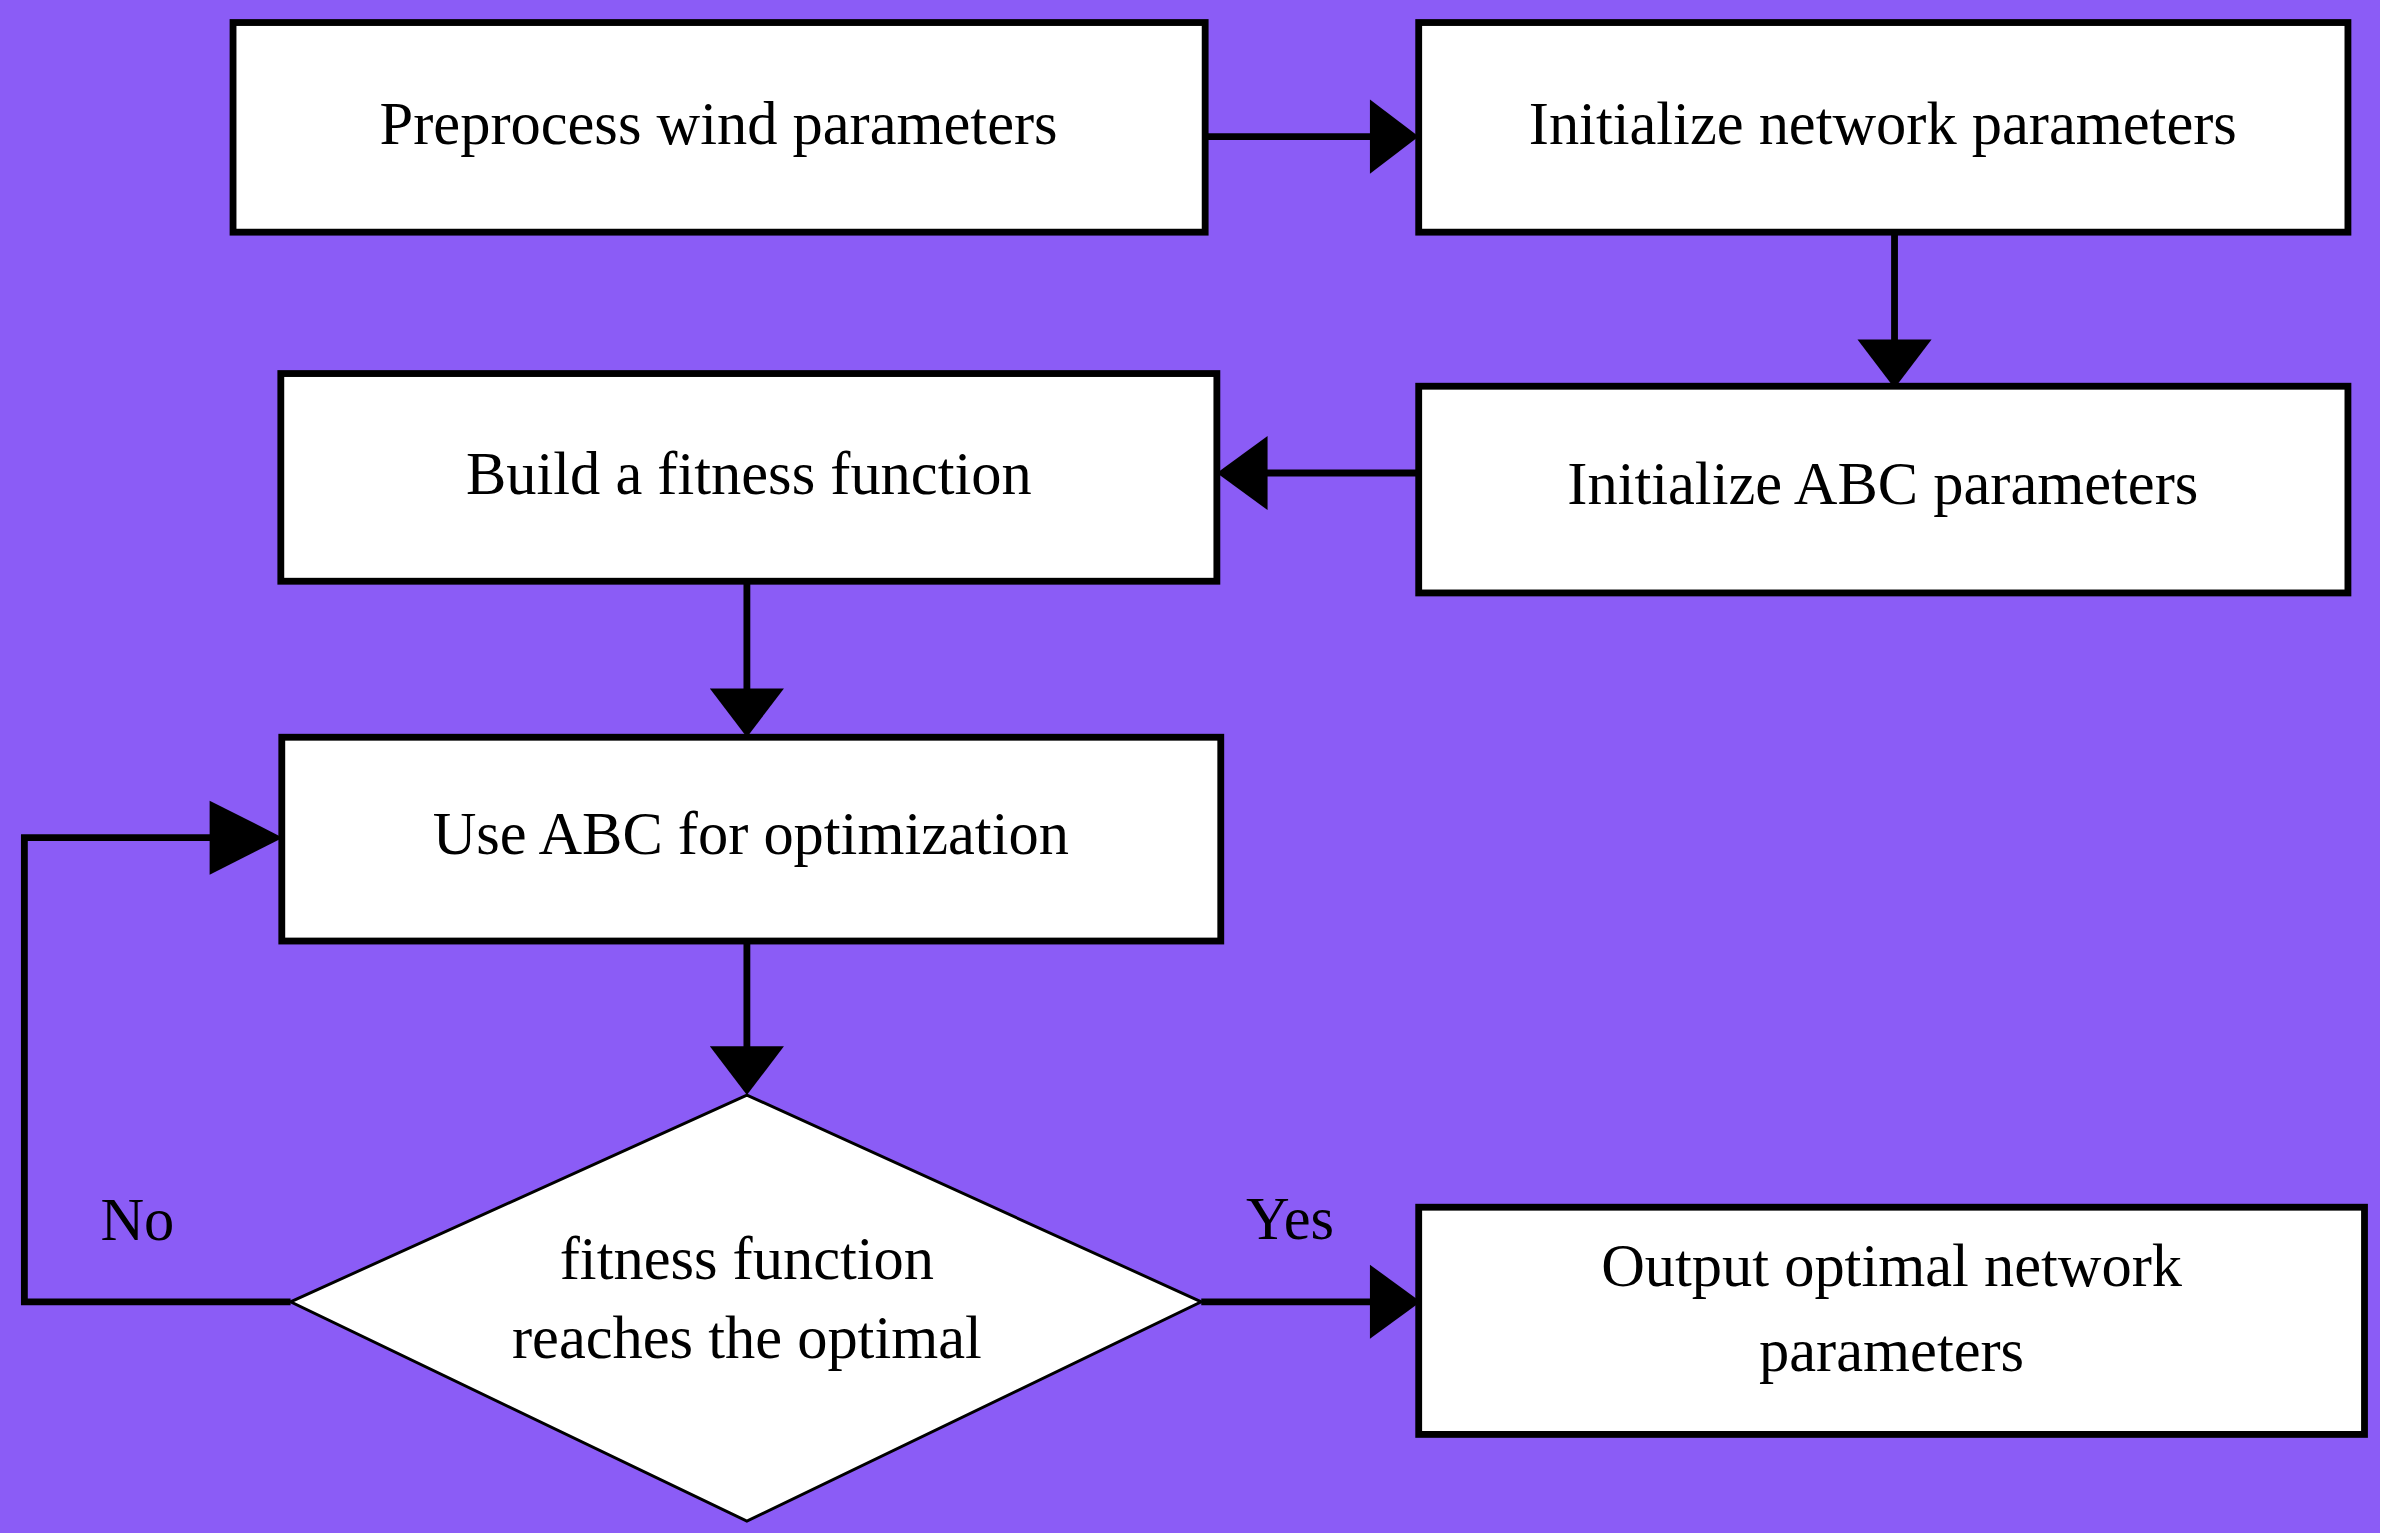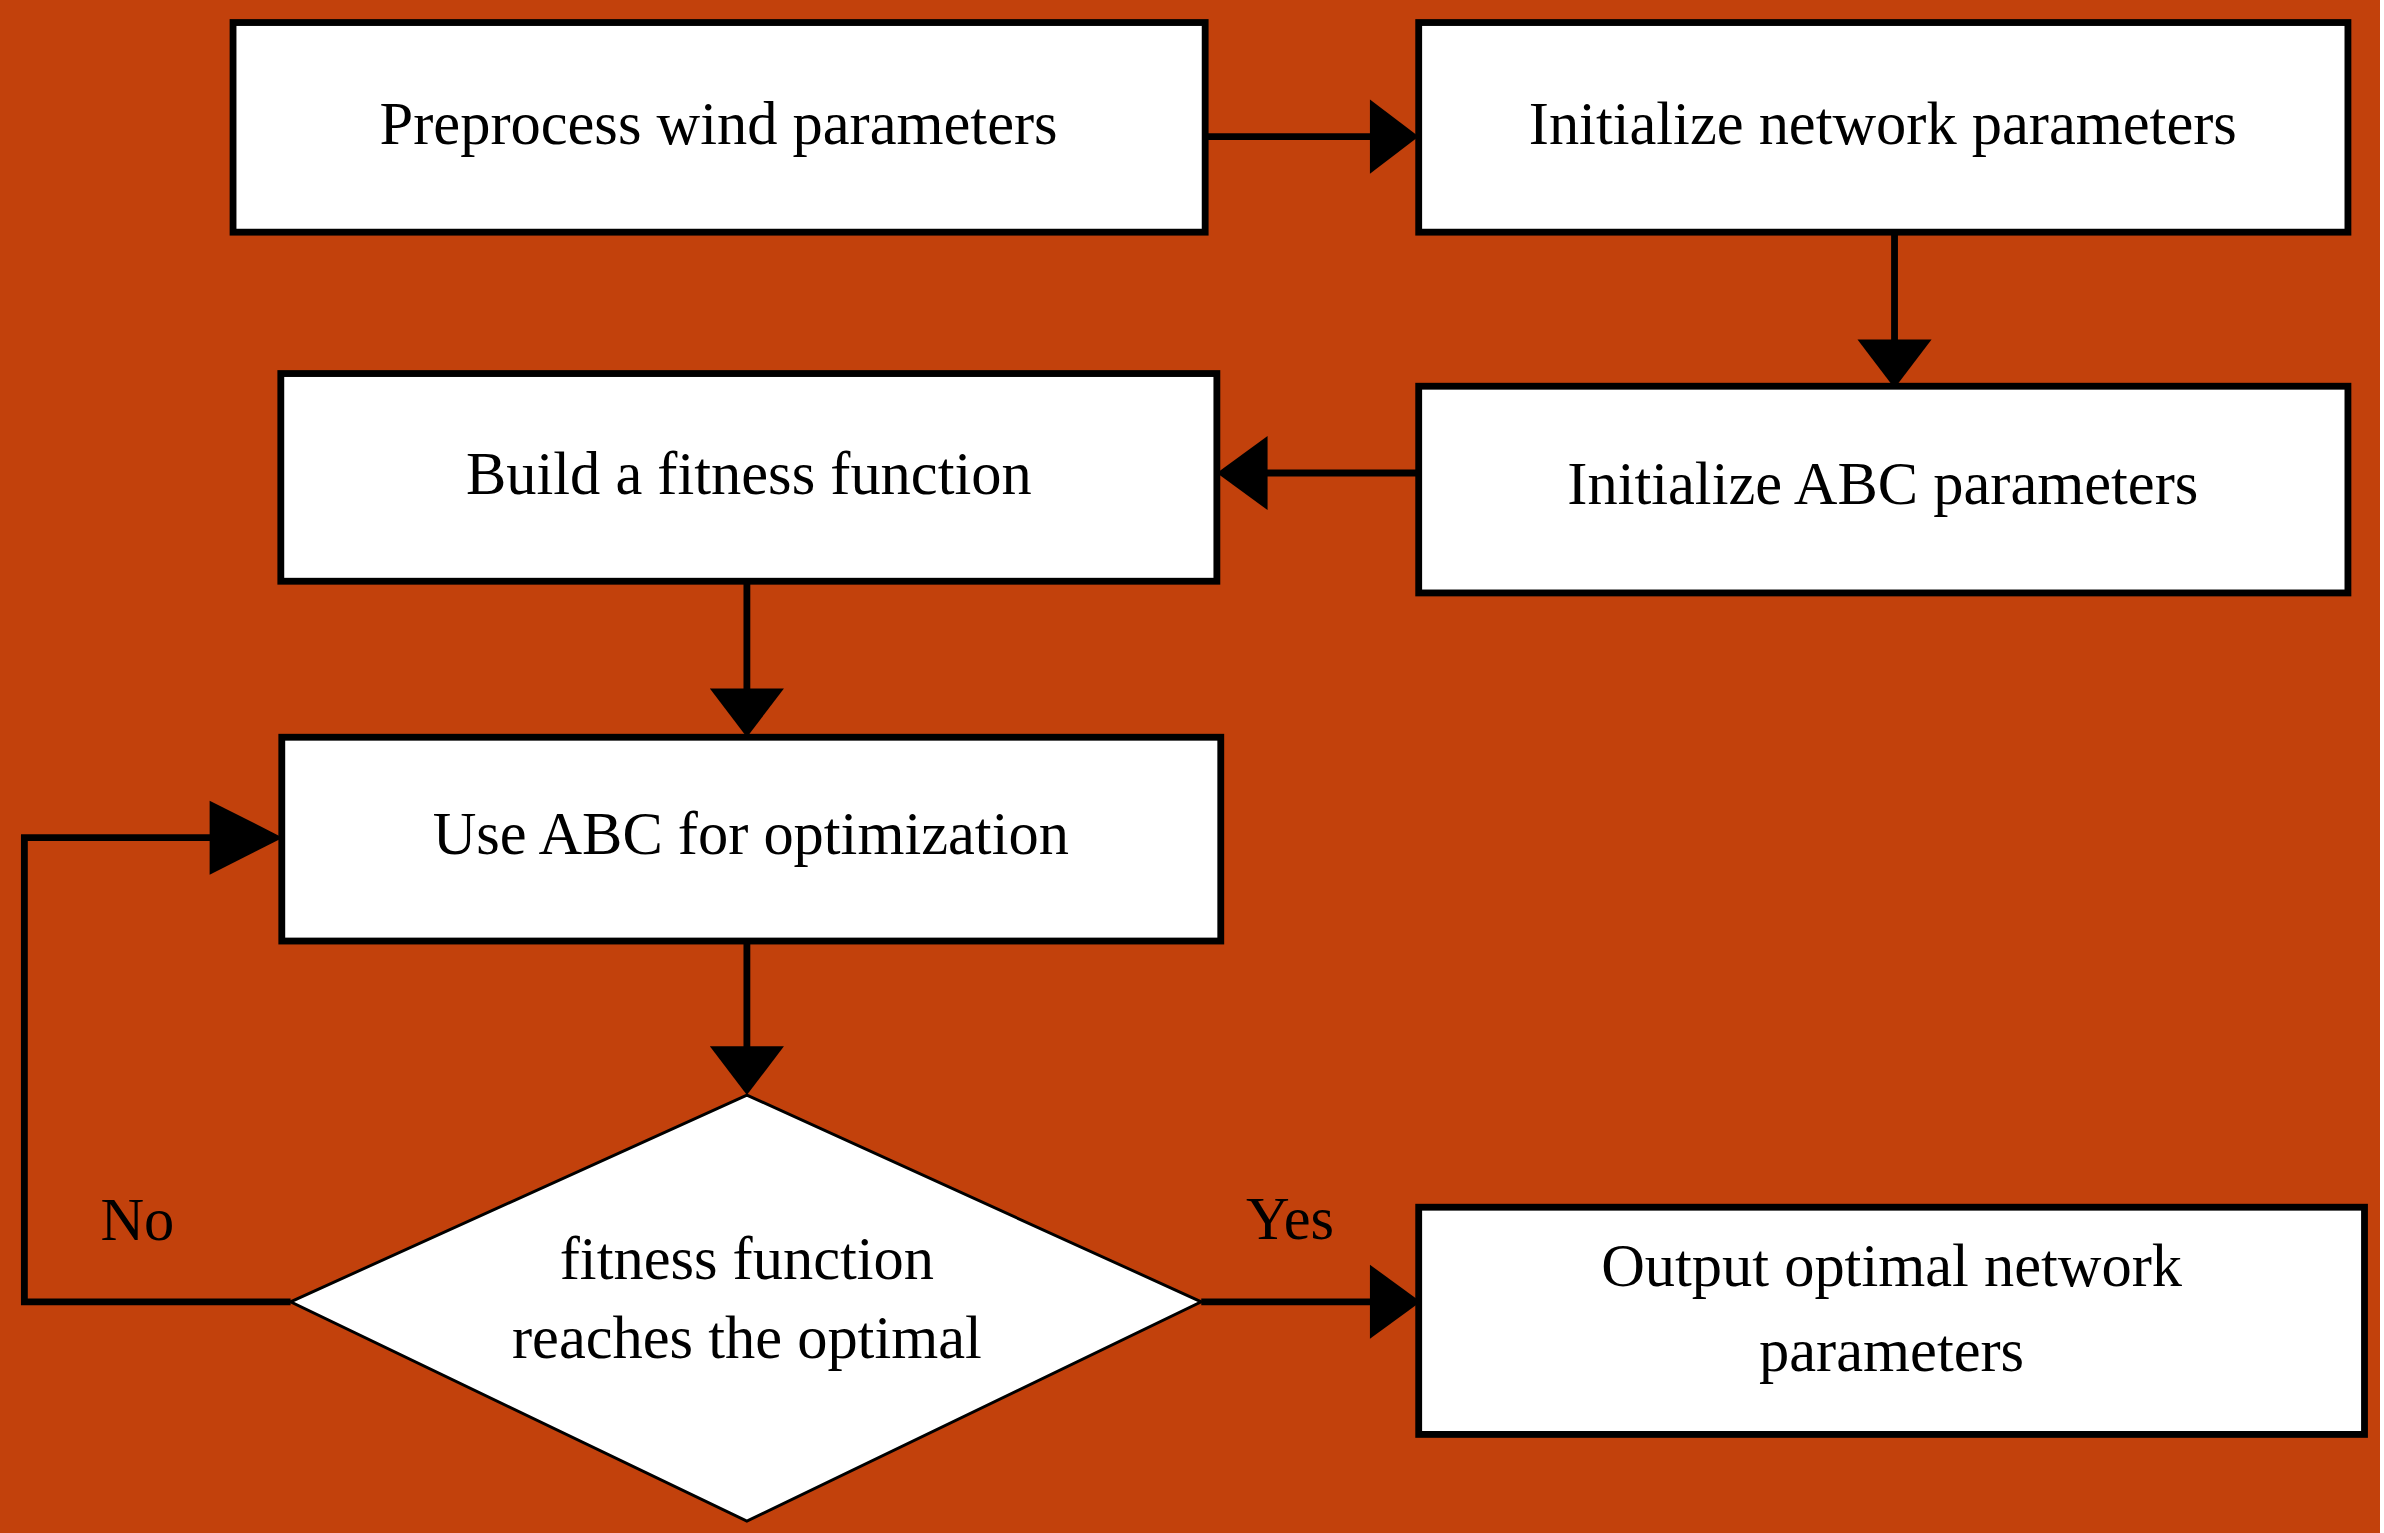--- a/index.html
+++ b/index.html
@@ -7,21 +7,21 @@
     padding: 0;
     background: #ffffff;
   }
   body {
     font-family: "Liberation Serif", "DejaVu Serif", serif;
   }
   #canvas {
     position: relative;
     width: 2380px;
     height: 1533px;
-    background: #c2410c;
+    background: #8b5cf6;
     overflow: hidden;
     text-align: right;
   }
   svg.flow {
     position: absolute;
     left: 0;
     top: 0;
     width: 2384px;
     height: 1533px;
     display: block;

